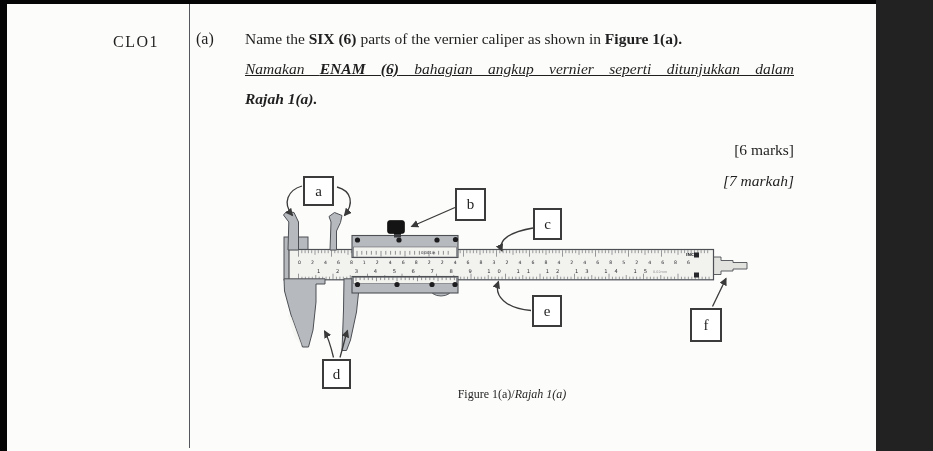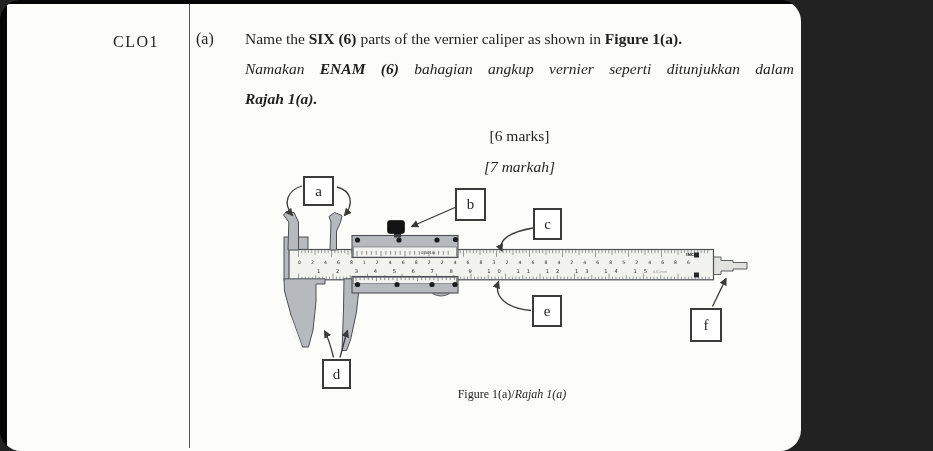--- a/index.html
+++ b/index.html
@@ -1,31 +1,31 @@
 <!DOCTYPE html>
 <html style="--page_bg: #fcfcfb; --frame: #050505; --divider: #53565a; --ink: #1f1f1f; --metal_light: #f2f2ef; --metal_mid: #b6b9bd; --outline: #4c4f54; --box_border: #3b3b3b;"><head>
 <meta charset="utf-8">
 <style>
   html,body{margin:0;padding:0;background:#222;}
-  .screen{position:relative;width:801px;height:451px;background:var(--frame,#000);
-          font-family:"Liberation Serif",serif;overflow:hidden;color:var(--ink,#1f1f1f);border-radius:21px;}
+  .screen{position:relative;width:876px;height:451px;background:var(--frame,#000);
+          font-family:"Liberation Serif",serif;overflow:hidden;color:var(--ink,#1f1f1f);}
   .page{position:absolute;left:7px;top:4px;width:916px;height:447px;background:var(--page_bg,#fcfcfb);}
   .page-edge-line{position:absolute;left:913px;top:4px;width:1px;height:447px;background:#c6c6c3;}
   .bar-right{position:absolute;left:924px;top:0;width:9px;height:451px;background:var(--frame,#000);}
   .bar-left{position:absolute;left:0;top:0;width:7px;height:451px;background:var(--frame,#000);}
   .bar-top{position:absolute;left:0;top:0;width:933px;height:4px;background:var(--frame,#000);}
   .divider{position:absolute;left:189px;top:4px;width:1.4px;height:444px;background:var(--divider,#53565a);}
   .clo{position:absolute;left:113px;top:33px;font-size:16px;letter-spacing:1.5px;}
   .item-label{position:absolute;left:196px;top:30px;font-size:16px;}
   .qblock{position:absolute;left:245px;top:24px;width:549px;font-size:15.5px;line-height:30px;}
   .qline b{font-weight:bold;}
-  .qline.ms{font-style:italic;text-align:justify;text-align-last:justify;}
+  .qline.ms{font-style:italic;text-align:justify;text-align-last:justify;text-decoration:underline;}
   .qline.ms b{font-weight:bold;}
   .qline.ms2{font-style:italic;font-weight:bold;font-family:Liberation Serif, serif;}
-  .marks{position:absolute;left:245px;top:120px;width:549px;text-align:center;
+  .marks{position:absolute;left:245px;top:134px;width:549px;text-align:right;
          font-size:15.5px;line-height:31px;}
   .marks .ms{font-style:italic;}
   .diagram-svg{position:absolute;left:270px;top:168px;width:490px;height:225px;}
   .label-box{position:absolute;background:#fff;border:2px solid var(--box_border,#3b3b3b);
              display:flex;align-items:center;justify-content:center;font-size:15px;}
   .label-a{left:303px;top:176px;width:27px;height:26px;}
   .label-b{left:455px;top:188px;width:27px;height:29px;}
   .label-c{left:533px;top:208px;width:25px;height:28px;}
   .label-d{left:322px;top:359px;width:25px;height:26px;}
   .label-e{left:532px;top:295px;width:26px;height:28px;}

